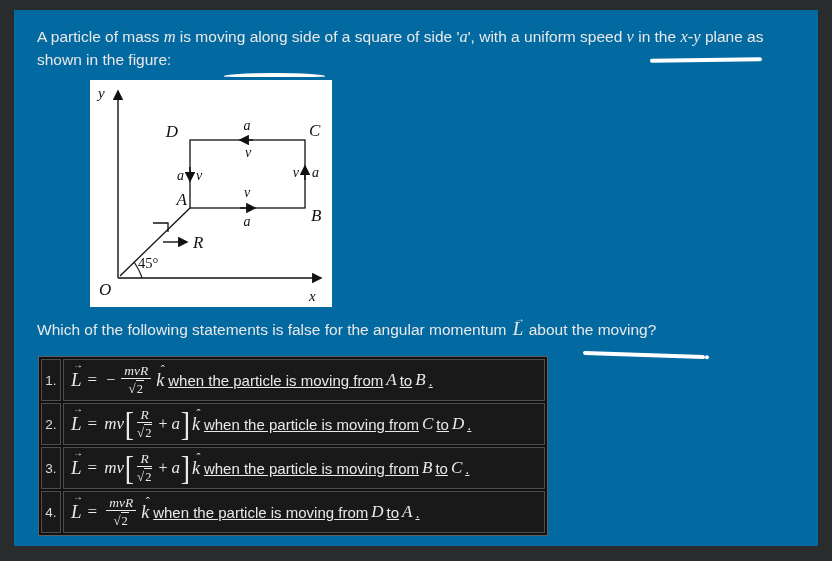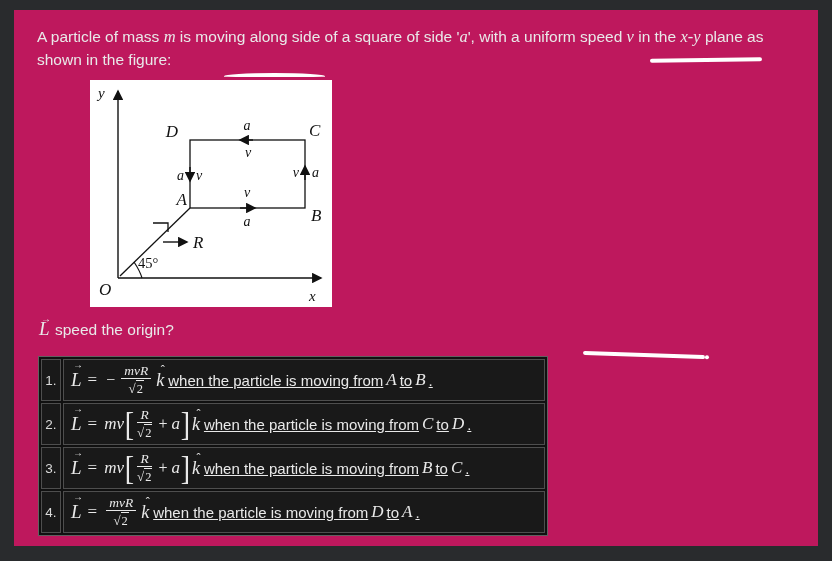--- a/index.html
+++ b/index.html
@@ -5,21 +5,21 @@
   * { margin:0; padding:0; box-sizing:border-box; }
   html,body { width:832px; height:561px; }
   body {
     background:#292b2d;
     font-family:"Liberation Sans", sans-serif;
     position:relative;
     overflow:hidden;
   }
   .panel {
     position:absolute; left:14px; top:10px; width:804px; height:536px;
-    background:#be185d; color:#e9e9e9;
+    background:#0369a1; color:#e9e9e9;
   }
   
   .statement {
     position:absolute; left:23px; top:15px; width:762px;
     font-size:15.5px; line-height:23px; color:#e9e9e9;
   }
   .mi-inline { font-family:"Liberation Serif", serif; font-style:italic; font-size:16.5px; }
   
   .stroke { position:absolute; background:#ffffff; border-radius:3px; }
   .stroke-1 { left:636px; top:48px; width:112px; height:4px; transform:rotate(-0.8deg); }
@@ -121,21 +121,21 @@
       <text class="fig-label" x="157" y="117" font-size="14" text-anchor="middle">v</text>
       <text class="fig-label" x="157" y="146" font-size="14" text-anchor="middle">a</text>
       <text class="fig-label" x="94" y="100" font-size="14" text-anchor="end">a</text>
       <text class="fig-label" x="106" y="100" font-size="14">v</text>
       <text class="fig-label" x="209" y="97" font-size="14" text-anchor="end">v</text>
       <text class="fig-label" x="222" y="97" font-size="14">a</text>
     </svg>
   </div>
 
   <div class="question">
-    <span class="vec"><span class="vmark">→</span><span>L</span></span><span> speed the origin?</span>
+    <span>Which of the following statements is false for the angular momentum </span><span class="vec"><span class="vmark">→</span><span>L</span></span><span> about the moving?</span>
   </div>
 
   <div class="stroke stroke-3">
       <span class="enddot"></span>
     </div>
 
   <table class="options">
     <tbody>
         <tr>
           <td class="opt-num">1.</td>

